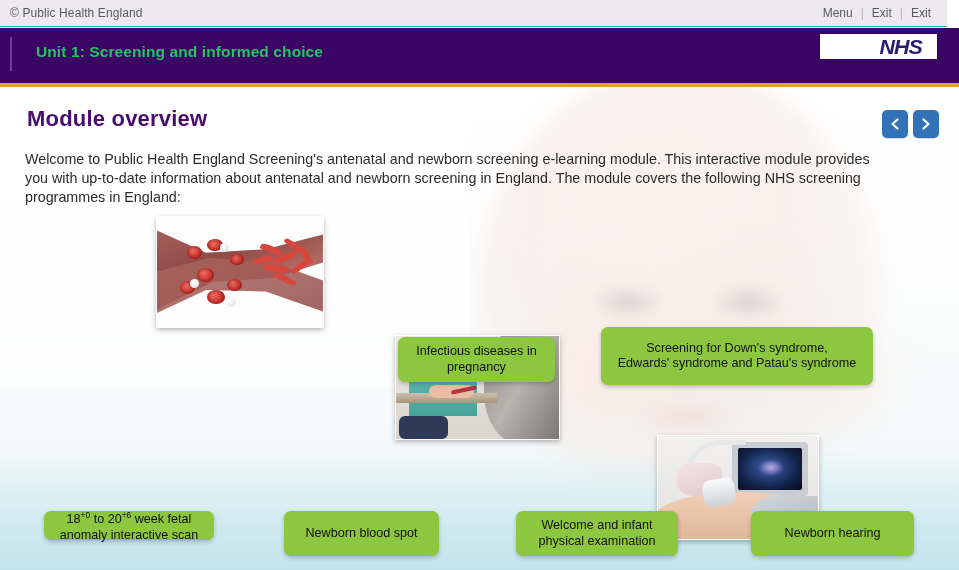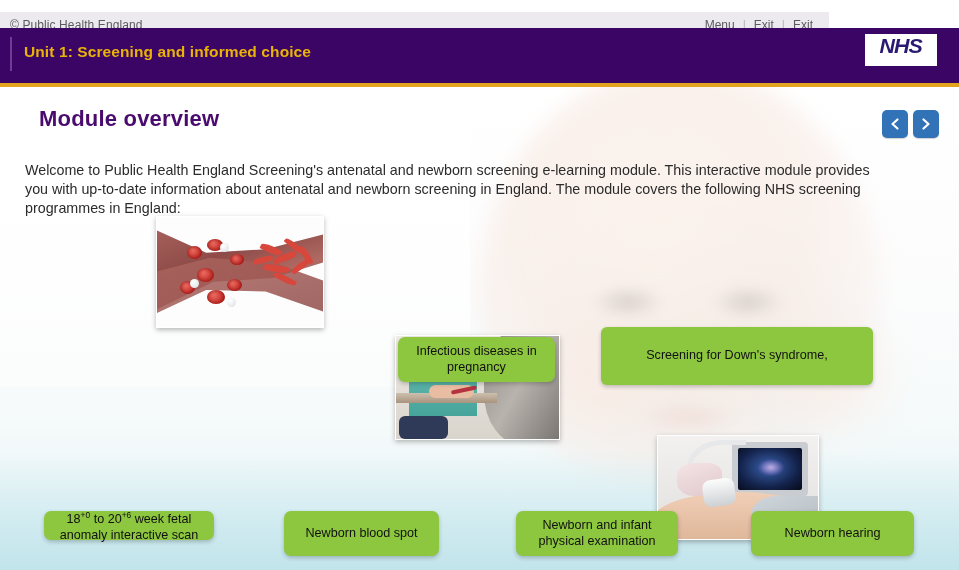--- a/index.html
+++ b/index.html
@@ -5,22 +5,22 @@
   html,body{margin:0;padding:0;}
   body{
     width:959px;height:570px;overflow:hidden;
     font-family:"Liberation Sans", sans-serif;
     background:#ffffff;
   }
   .app{position:relative;width:959px;height:570px;overflow:hidden;background:#fff;}
 
   
   .topbar{
-    position:absolute;left:0;top:12px;width:829px;height:27px;
-    background:#eceaee;border-bottom:5px solid #14b8a6;
+    position:absolute;left:0;top:0;width:947px;height:27px;
+    background:#eceaee;border-bottom:1px solid #14b8a6;
     box-sizing:border-box;
   }
   .topbar .copy{
     position:absolute;left:10px;top:6px;
     font-size:12px;color:#5b5b5f;letter-spacing:.1px;
   }
   .topbar .menus{
     position:absolute;right:8px;top:6px;
     font-size:12px;color:#5b5b5f;
     display:flex;align-items:center;
@@ -31,27 +31,27 @@
   
   .unitbar{
     position:absolute;left:0;top:28px;width:959px;height:52px;
     background:#3b0566;
   }
   .unitbar:before{
     content:"";position:absolute;left:10px;top:9px;width:2px;height:34px;
     background:#6f3e94;
   }
   .unit-title{
-    position:absolute;left:24px;top:15px;
-    color:#eab308;font-size:15.5px;font-weight:600;letter-spacing:.1px;
+    position:absolute;left:36px;top:15px;
+    color:#22c55e;font-size:15.5px;font-weight:600;letter-spacing:.1px;
   }
   .nhs-logo{
     position:absolute;right:22px;top:34px;
-    width:72px;height:32px;background:#ffffff;
-    display:flex;align-items:flex-start;justify-content:center;
+    width:72px;height:25px;background:#ffffff;
+    display:flex;align-items:flex-end;justify-content:center;padding-left:45px;
   }
   .nhs-logo span{
     color:#2b1a72;font-size:21px;font-weight:bold;font-style:italic;
     letter-spacing:-1px;font-family:"Liberation Sans",sans-serif;
     transform:scaleX(1.02);
   }
   .goldbar{
     position:absolute;left:0;top:83px;width:959px;height:4px;background:#e2a41e;
   }
   .goldbar-edge{
@@ -108,34 +108,34 @@
   .bg-photo .veil{
     position:absolute;inset:0;background:rgba(255,255,255,.52);
   }
   .bg-photo .teal{
     position:absolute;left:0;bottom:0;width:959px;height:120px;
     background:linear-gradient(180deg,rgba(205,233,238,0) 0%,rgba(199,231,237,.85) 70%,rgba(193,228,235,1) 100%);
   }
 
   
   .module-title{
-    position:absolute;left:39px;top:106px;
+    position:absolute;left:27px;top:106px;
     font-size:22px;font-weight:bold;color:#4a0b6e;letter-spacing:.2px;text-align:center;
   }
   .navbtns{position:absolute;right:20px;top:110px;display:flex;gap:5px;}
   .navbtn{
     width:26px;height:28px;border-radius:5px;background:#3273b8;
     display:flex;align-items:center;justify-content:center;cursor:pointer;
     box-shadow:0 1px 1px rgba(0,0,0,.18);
   }
   .navbtn svg{display:block;}
 
   .intro{
     position:absolute;left:25px;top:150px;width:860px;
-    font-size:14.3px;line-height:19px;color:#2b2b2b;margin-top:11px;
+    font-size:14.3px;line-height:19px;color:#2b2b2b;
   }
   .photo{
     position:relative;overflow:hidden;background:#e9e9e9;
     border:1px solid #ffffff;
     box-shadow:0 2px 5px rgba(0,0,0,.28);
     box-sizing:border-box;
   }
   .caption{
     position:absolute;
     background:#8dc63f;border-radius:7px;
@@ -300,42 +300,43 @@
       <div class="screen">
           <i></i>
         </div>
       <div class="cable"></div>
       <div class="belly"></div>
       <div class="gown"></div>
       <div class="hand"></div>
       <div class="probe"></div>
     </div>
   </div>
-  <div class="caption" style="left:601px;top:327px;width:272px;height:58px;border-radius:6px;">
+  <div class="caption" style="left:601px;top:327px;width:272px;height:58px;">
     <span>
       <span>Screening for Down's syndrome,</span>
+      <span>Edwards' syndrome and Patau's syndrome</span>
     </span>
   </div>
 
   <div class="caption" style="left:44px;top:511px;width:170px;height:29px;">
     <span>
       <span>18<sup>+0</sup> to 20<sup>+6</sup> week fetal</span>
       <span>anomaly interactive scan</span>
     </span>
   </div>
 
   <div class="caption" style="left:284px;top:511px;width:155px;height:45px;">
     <span>
       <span>Newborn blood spot</span>
     </span>
   </div>
 
   <div class="caption" style="left:516px;top:511px;width:162px;height:45px;">
     <span>
-      <span>Newborn and infant</span>
+      <span>Welcome and infant</span>
       <span>physical examination</span>
     </span>
   </div>
 
   <div class="caption" style="left:751px;top:511px;width:163px;height:45px;">
     <span>
       <span>Newborn hearing</span>
     </span>
   </div>
 

